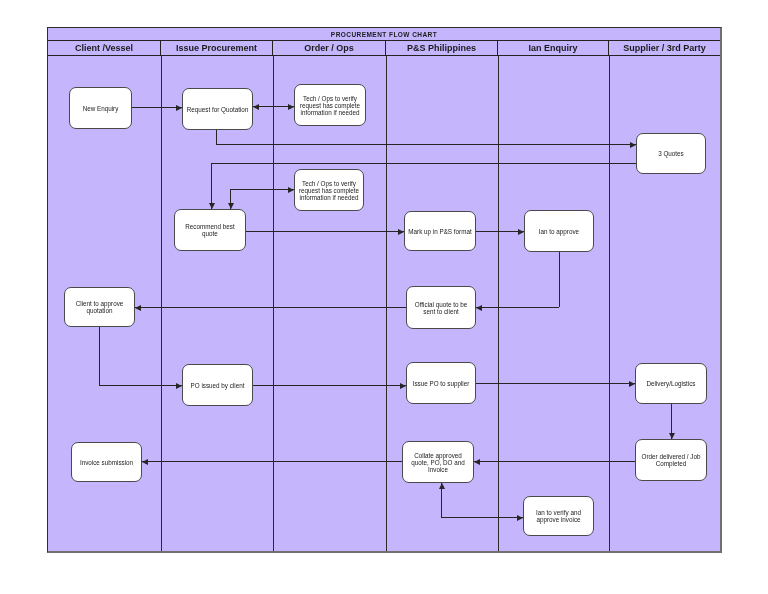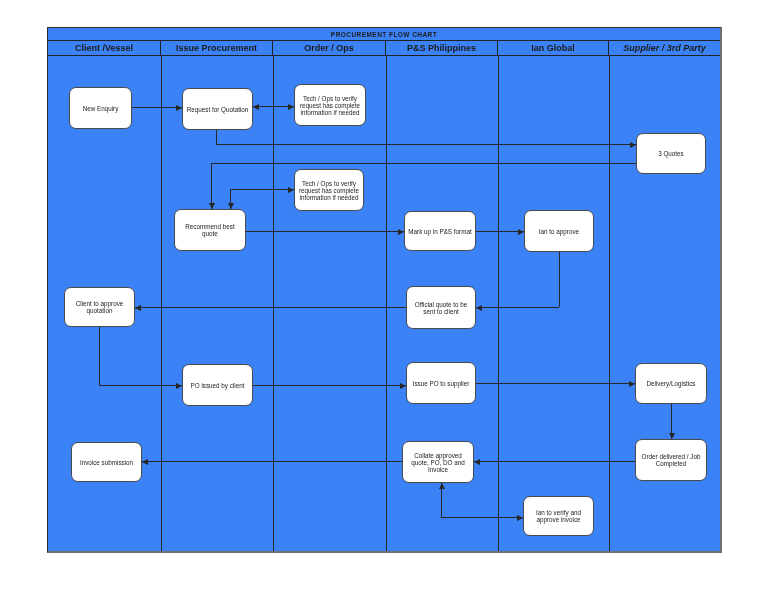--- a/index.html
+++ b/index.html
@@ -1,26 +1,26 @@
 <!DOCTYPE html>
 <html><head>
 <meta charset="utf-8">
 <style>
   html,body{margin:0;padding:0;background:#ffffff;}
   .page{position:relative;width:768px;height:594px;background:#ffffff;overflow:hidden;
         font-family:"Liberation Sans", sans-serif;color:#1c1c1c;}
-  .chart{position:absolute;left:47px;top:27px;width:672px;height:523px;background:#3b82f6;
+  .chart{position:absolute;left:47px;top:27px;width:672px;height:523px;background:#c4b5fd;
          border:1px solid #2e2e2e;border-right:2px solid #707070;border-bottom:2px solid #707070;}
   .title-band{position:absolute;left:0;top:0;width:100%;height:12px;border-bottom:1px solid #222;
          font-size:6.5px;font-weight:bold;letter-spacing:.45px;line-height:13px;text-align:center;}
   .header-row{position:absolute;left:0;top:13px;width:100%;height:14px;border-bottom:1px solid #222;
          display:grid;grid-template-columns:113px 112px 113px 112px 111px 111px;}
   .header-cell{display:flex;align-items:center;justify-content:center;font-size:9px;font-weight:bold;
          border-right:1px solid #222;overflow:hidden;white-space:nowrap;}
-  .header-cell:last-child{border-right:none;font-style:italic;}
+  .header-cell:last-child{border-right:none;}
   .lane-line{position:absolute;top:28px;bottom:0;width:1px;background:#2a2a2a;}
   .node{position:absolute;background:#ffffff;border:1px solid #4a4a4a;border-radius:7px;
          display:flex;align-items:center;justify-content:center;text-align:center;
          font-size:6.3px;line-height:7px;padding:2px;box-sizing:border-box;color:#222;}
   .hl{position:absolute;height:1px;background:#262626;}
   .vl{position:absolute;width:1px;background:#262626;}
   .ah{position:absolute;width:0;height:0;}
   .ah.r{border-top:3px solid transparent;border-bottom:3px solid transparent;border-left:6px solid #262626;}
   .ah.l{border-top:3px solid transparent;border-bottom:3px solid transparent;border-right:6px solid #262626;}
   .ah.d{border-left:3px solid transparent;border-right:3px solid transparent;border-top:6px solid #262626;}
@@ -32,21 +32,21 @@
 <div class="page">
   <div class="chart">
 
     <div class="title-band">PROCUREMENT FLOW CHART</div>
 
     <div class="header-row">
       <div class="header-cell">Client /Vessel</div>
       <div class="header-cell">Issue Procurement</div>
       <div class="header-cell">Order / Ops</div>
       <div class="header-cell">P&amp;S Philippines</div>
-      <div class="header-cell">Ian Global</div>
+      <div class="header-cell">Ian Enquiry</div>
       <div class="header-cell">Supplier / 3rd Party</div>
     </div>
 
     <div class="lane-line" style="left:113px"></div>
     <div class="lane-line" style="left:225px"></div>
     <div class="lane-line" style="left:338px"></div>
     <div class="lane-line" style="left:450px"></div>
     <div class="lane-line" style="left:561px"></div>
 
     <div class="node" style="left:21px;top:59px;width:63px;height:42px">New Enquiry</div>

